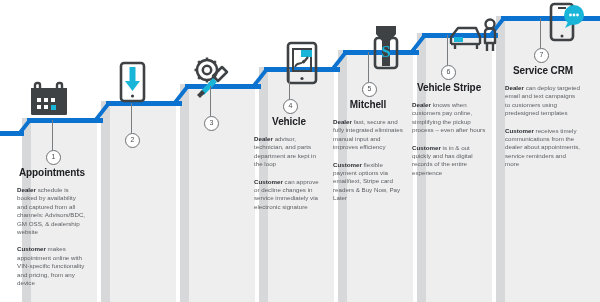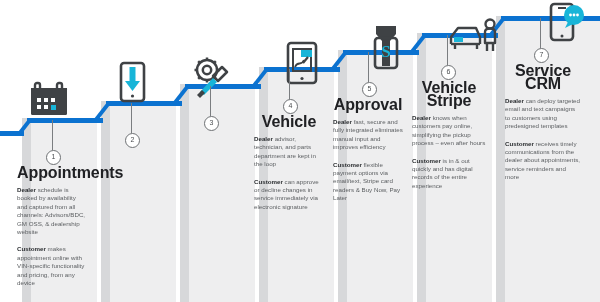--- a/index.html
+++ b/index.html
@@ -39,21 +39,21 @@
     position:absolute;width:13px;height:13px;border-radius:50%;
     border:1px solid #6e7174;background:#ffffff;
     color:#4a4d50;font-size:7px;line-height:11px;text-align:center;
     font-family:"Liberation Sans", sans-serif;
   }
 
   
   .col{position:absolute;box-sizing:border-box;}
   .col h3{
     margin:0 0 7px 0;
-    font-size:16px;
+    font-size:10px;
     line-height:13px;
     font-weight:bold;
     color:#202124;
     text-align:center;
     letter-spacing:-0.1px;
   }
   .col .para{
     margin:0 0 9px 0;
     font-size:6.2px;
     line-height:8.4px;
@@ -232,21 +232,21 @@
 
 
 
   <div class="col" style="left:254px;top:115px;width:70px;">
     <h3>Vehicle</h3>
     <p class="para"><b>Dealer</b><span> advisor, technician, and parts department are kept in the loop</span></p>
     <p class="para"><b>Customer</b><span> can approve or decline changes in service immediately via electronic signature</span></p>
   </div>
 
   <div class="col" style="left:333px;top:98px;width:70px;">
-    <h3>Approval</h3>
+    <h3>Mitchell</h3>
     <p class="para"><b>Dealer</b><span> fast, secure and fully integrated eliminates manual input and improves efficiency</span></p>
     <p class="para"><b>Customer</b><span> flexible payment options via email/text, Stripe card readers &amp; Buy Now, Pay Later</span></p>
   </div>
 
   <div class="col" style="left:412px;top:81px;width:74px;">
     <h3>Vehicle Stripe</h3>
     <p class="para"><b>Dealer</b><span> knows when customers pay online, simplifying the pickup process – even after hours</span></p>
     <p class="para"><b>Customer</b><span> is in &amp; out quickly and has digital records of the entire experience</span></p>
   </div>
 

